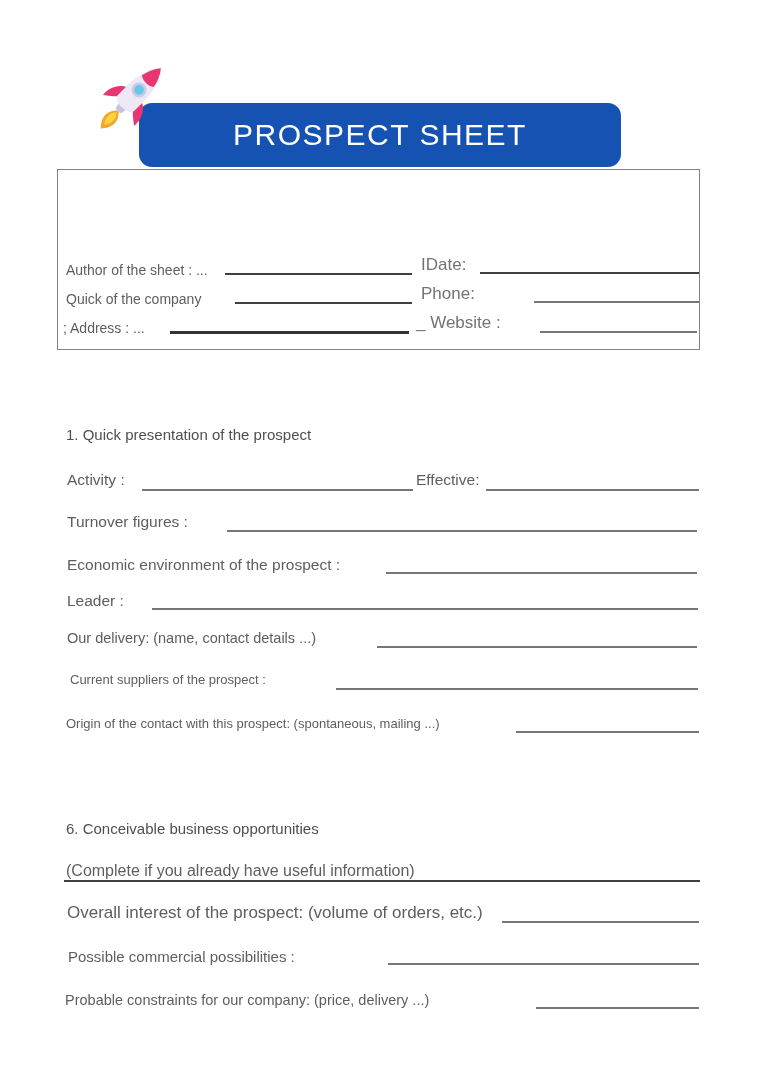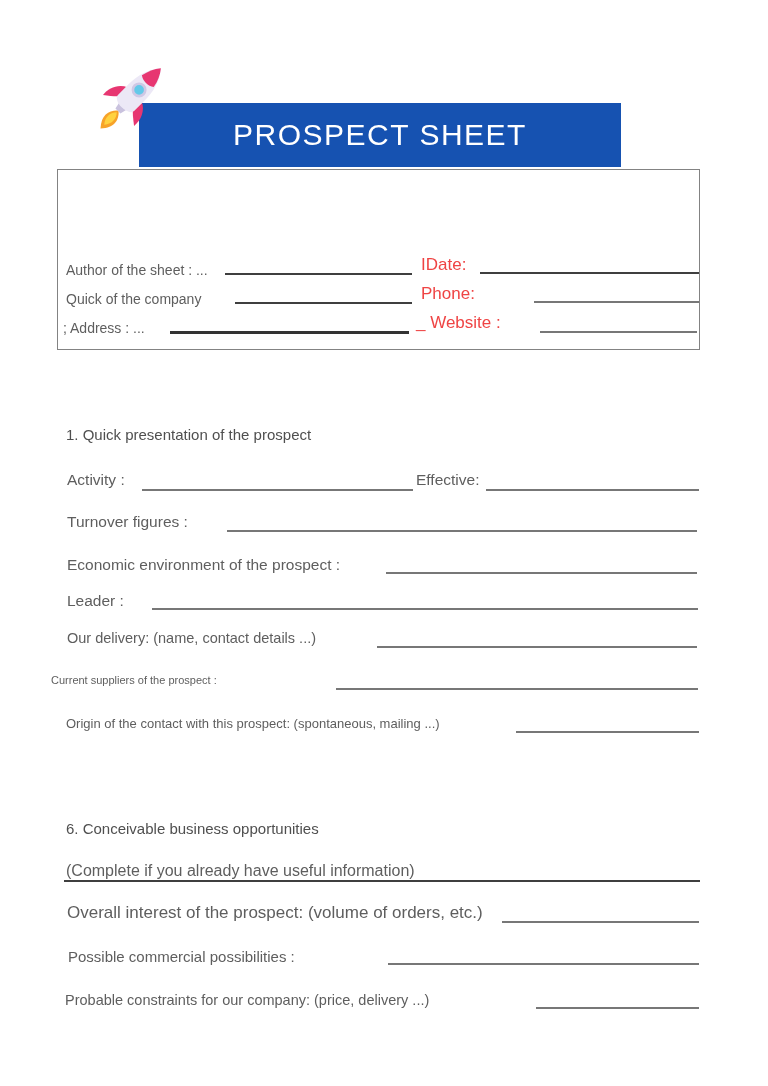--- a/index.html
+++ b/index.html
@@ -6,35 +6,35 @@
   .page{
     position:relative;
     width:768px;height:1086px;
     background:#ffffff;
     font-family:"Liberation Sans", sans-serif;
     overflow:hidden;
   }
   .banner{
     position:absolute;left:139px;top:103px;width:482px;height:64px;
     background:#1652B1;
-    display:flex;align-items:center;justify-content:center;
+    display:flex;align-items:center;justify-content:center;border-radius:13px;
   }
   .banner-title{
     color:#ffffff;font-size:30px;letter-spacing:1.5px;font-weight:500;
   }
   .rocket{position:absolute;left:87px;top:52px;width:88px;height:92px;}
   .info-box{
     position:absolute;left:57px;top:169px;width:643px;height:181px;
     border:1px solid #838383;box-sizing:border-box;background:transparent;
   }
   .lbl{
     position:absolute;color:#5E5E5E;font-size:15.5px;line-height:18px;white-space:nowrap;
   }
   .lbl.small{font-size:14px;}
-  .lbl.big{font-size:17px;color:#ef4444;text-align:center;}
+  .lbl.big{font-size:17px;color:#737373;text-align:center;}
   .lbl.title{color:#4F4F4F;font-size:15px;}
   .u{position:absolute;height:0;border-top:2px solid #777777;}
   .u.dark{border-top-color:#3F3F3F;}
   .u.thick{border-top-width:3px;border-top-color:#333333;}
 </style>
 </head>
 <body>
 
 <div class="page">
 
@@ -84,21 +84,21 @@
 
   <span class="lbl" style="left:67px;top:556px">Economic environment of the prospect :</span>
   <div class="u" style="left:386px;width:311px;top:572px"></div>
 
   <span class="lbl" style="left:67px;top:592px">Leader :</span>
   <div class="u" style="left:152px;width:546px;top:608px"></div>
 
   <span class="lbl" style="left:67px;top:629px;font-size:14.5px">Our delivery: (name, contact details ...)</span>
   <div class="u" style="left:377px;width:320px;top:646px"></div>
 
-  <span class="lbl" style="left:51px;top:671px;font-size:11px">Current suppliers of the prospect :</span>
+  <span class="lbl" style="left:70px;top:671px;font-size:13px">Current suppliers of the prospect :</span>
   <div class="u" style="left:336px;width:362px;top:688px"></div>
 
   <span class="lbl" style="left:66px;top:715px;font-size:13px">Origin of the contact with this prospect: (spontaneous, mailing ...)</span>
   <div class="u" style="left:516px;width:183px;top:731px"></div>
 
   <span class="lbl title" style="left:66px;top:820px">6. Conceivable business opportunities</span>
 
   <span class="lbl" style="left:66px;top:862px;font-size:16px">(Complete if you already have useful information)</span>
   <div class="u dark" style="left:64px;width:636px;top:880px"></div>
 

